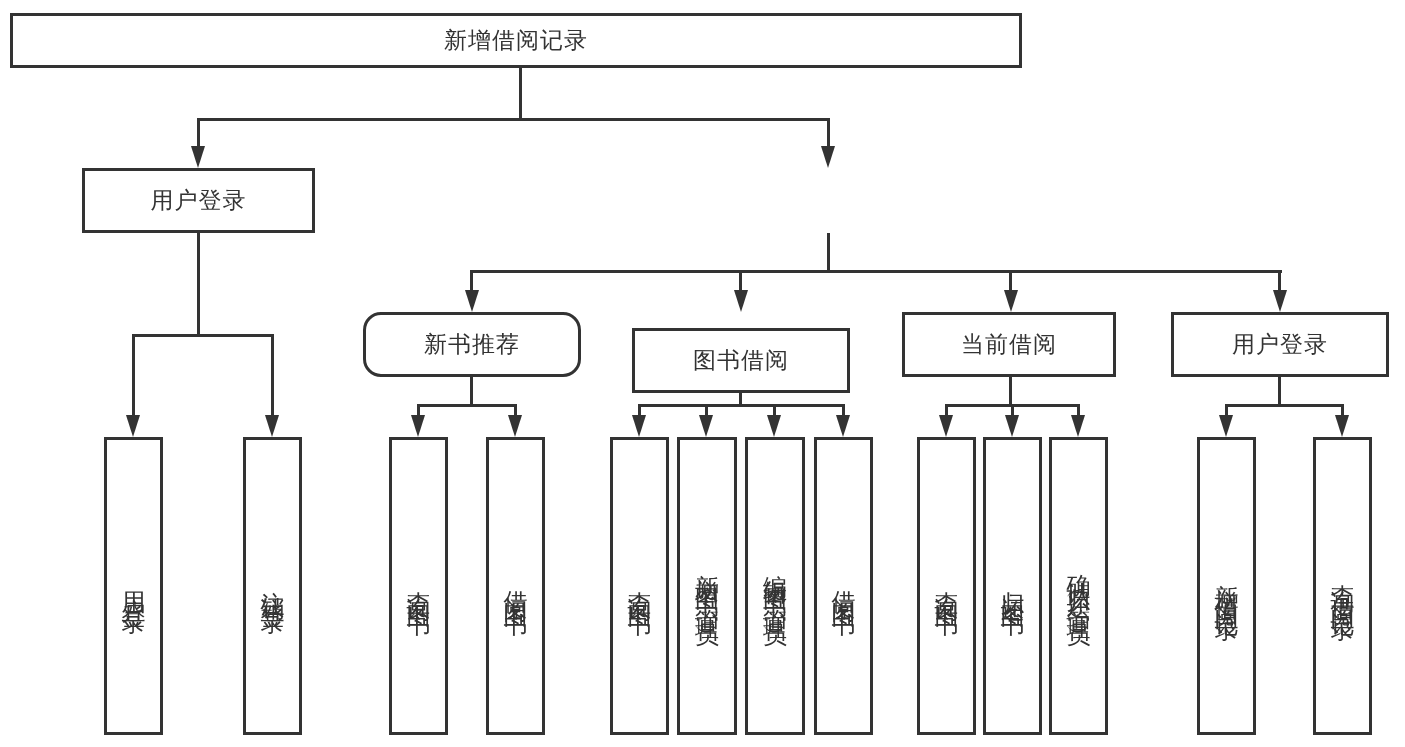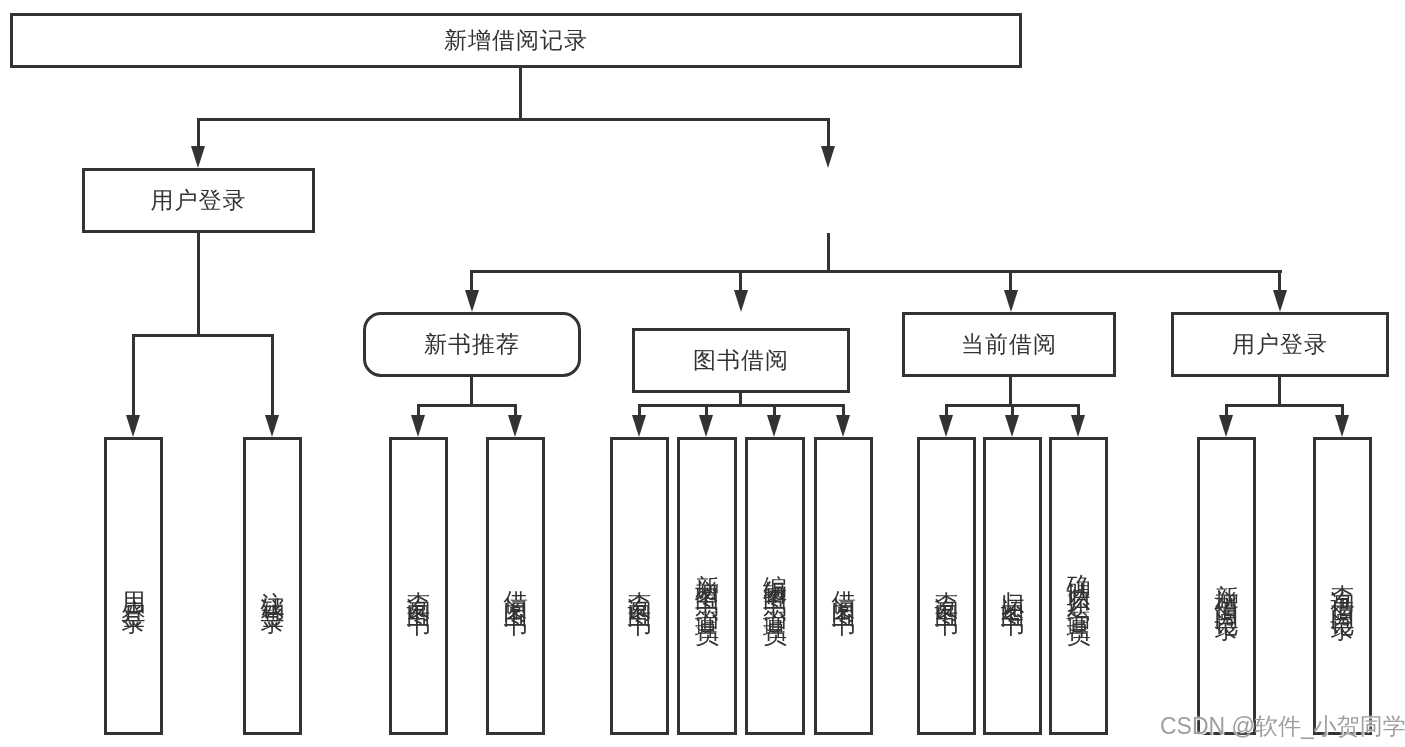--- a/index.html
+++ b/index.html
@@ -142,15 +142,14 @@
   <div class="node node-v" style="left:745px; top:437px; width:60px; height:298px;">编辑图书（管理员）</div>
   <div class="node node-v" style="left:814px; top:437px; width:59px; height:298px;">借阅图书</div>
 
   <div class="node node-v" style="left:917px; top:437px; width:59px; height:298px;">查询图书</div>
   <div class="node node-v" style="left:983px; top:437px; width:59px; height:298px;">归还图书</div>
   <div class="node node-v" style="left:1049px; top:437px; width:59px; height:298px;">确认归还（管理员）</div>
 
   <div class="node node-v" style="left:1197px; top:437px; width:59px; height:298px;">新增借阅记录</div>
   <div class="node node-v" style="left:1313px; top:437px; width:59px; height:298px;">查询借阅记录</div>
 
-  <div class="watermark">CSDN @软件_小贺同学</div>
 
 </div>
 
 </body></html>

